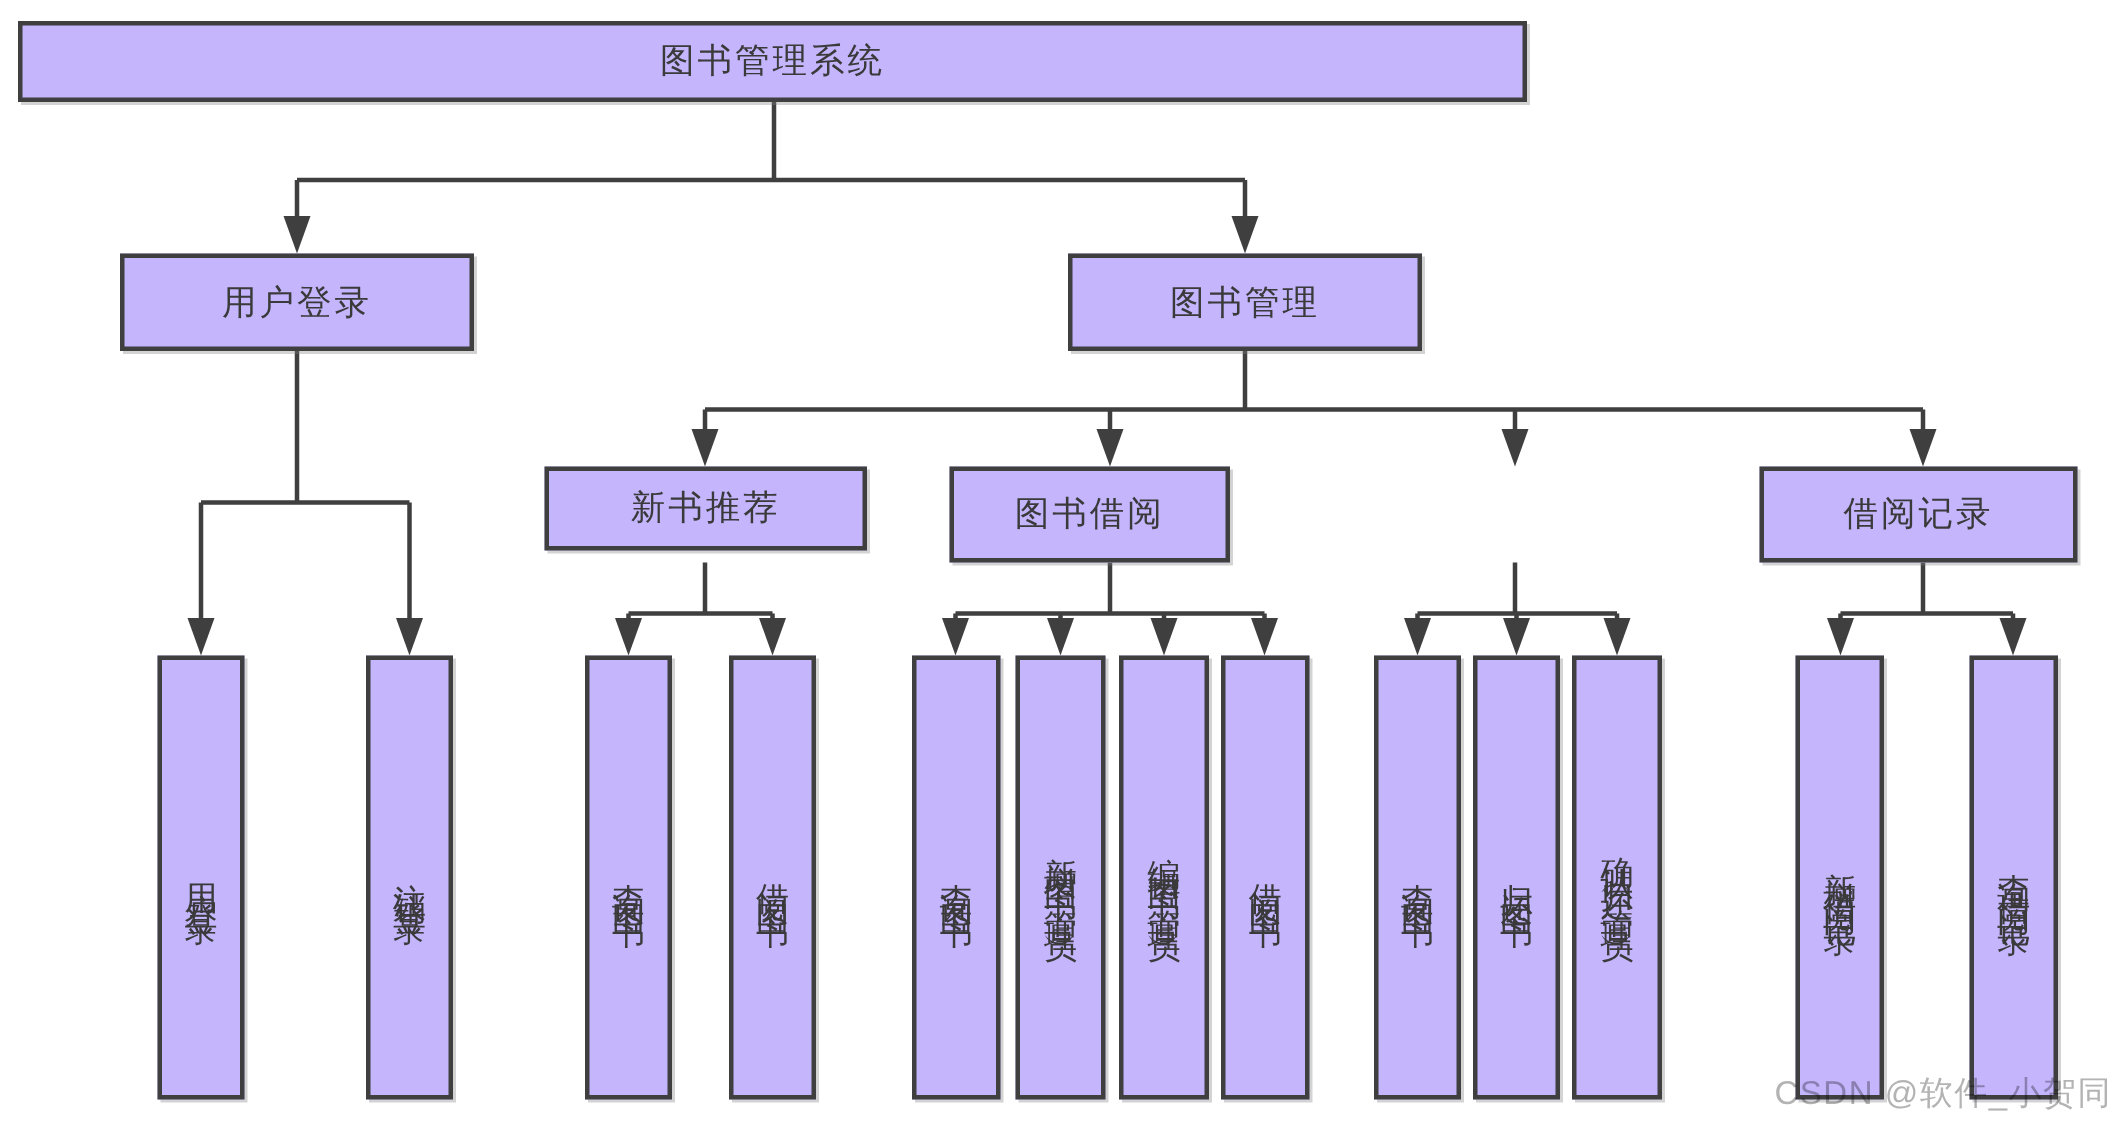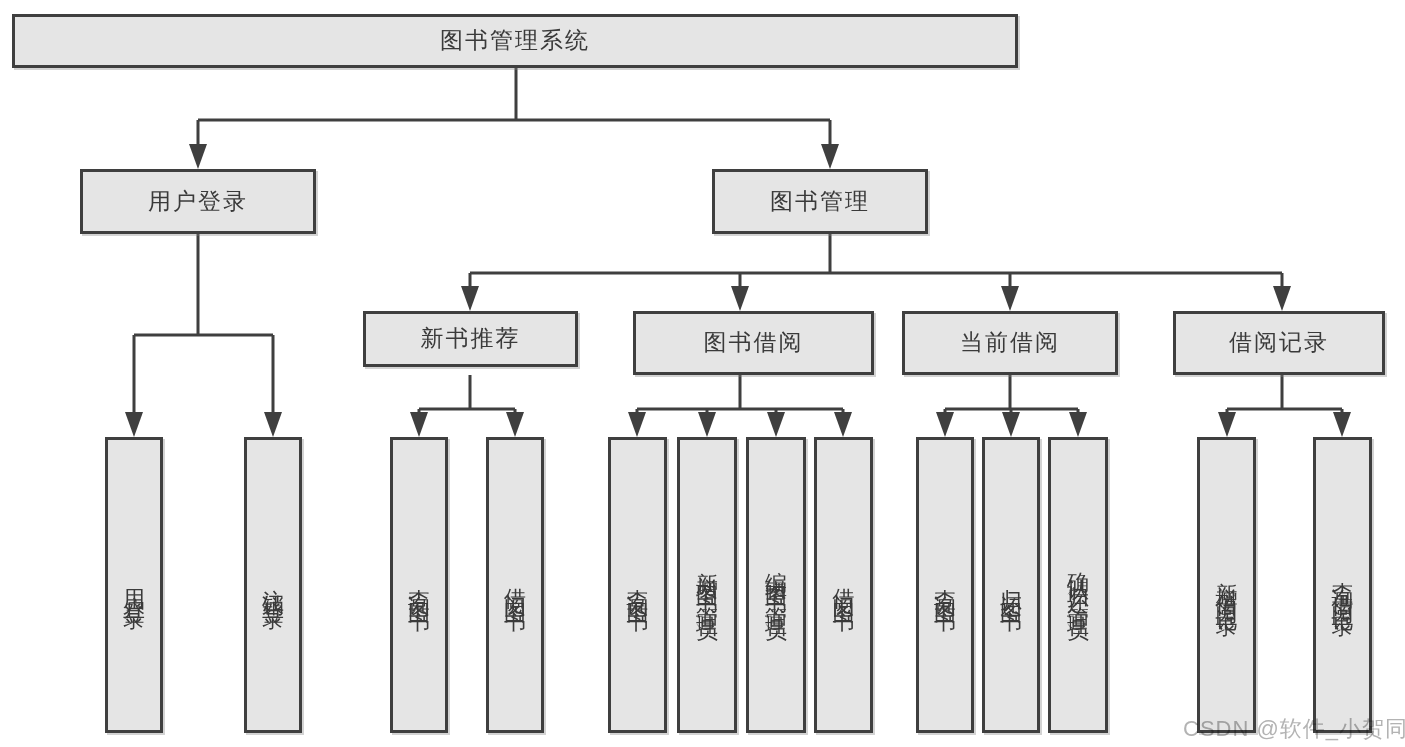--- a/index.html
+++ b/index.html
@@ -13,21 +13,21 @@
   }
   svg.connectors {
     position: absolute;
     left: 0; top: 0;
     width: 1405px; height: 747px;
     z-index: 1;
   }
   .box {
     position: absolute;
     box-sizing: border-box;
-    background: #e5e5e5;
+    background: #c4b5fd;
     border: 3px solid #3f3f3f;
     display: flex;
     align-items: center;
     justify-content: center;
     box-shadow: 2px 2px 0 rgba(130,130,130,0.35);
     z-index: 2;
   }
   .box .lbl {
     font-size: 23px;
     color: #3a3a3a;
@@ -93,32 +93,29 @@
     </g>
   </svg>
 
   <div class="box" style="left:12px; top:14px; width:1006px; height:54px">
     <span class="lbl">图书管理系统</span>
   </div>
 
   <div class="box" style="left:80px; top:169px; width:236px; height:65px">
     <span class="lbl">用户登录</span>
   </div>
-  <div class="box" style="left:712px; top:169px; width:216px; height:65px">
+  <div class="box" style="left:712px; top:169px; width:236px; height:65px">
     <span class="lbl">图书管理</span>
   </div>
 
   <div class="box" style="left:363px; top:311px; width:215px; height:56px">
     <span class="lbl">新书推荐</span>
   </div>
-  <div class="box" style="left:633px; top:311px; width:241px; height:64px">
+  <div class="box" style="left:633px; top:311px; width:187px; height:64px">
     <span class="lbl">图书借阅</span>
-  </div>
-  <div class="box" style="left:902px; top:311px; width:216px; height:64px">
-    <span class="lbl">当前借阅</span>
   </div>
   <div class="box" style="left:1173px; top:311px; width:212px; height:64px">
     <span class="lbl">借阅记录</span>
   </div>
 
   <div class="box v" style="left:105px; top:437px; width:58px; height:296px">
     <span class="lbl">用户登录</span>
   </div>
   <div class="box v" style="left:244px; top:437px; width:58px; height:296px">
     <span class="lbl">注销登录</span>

